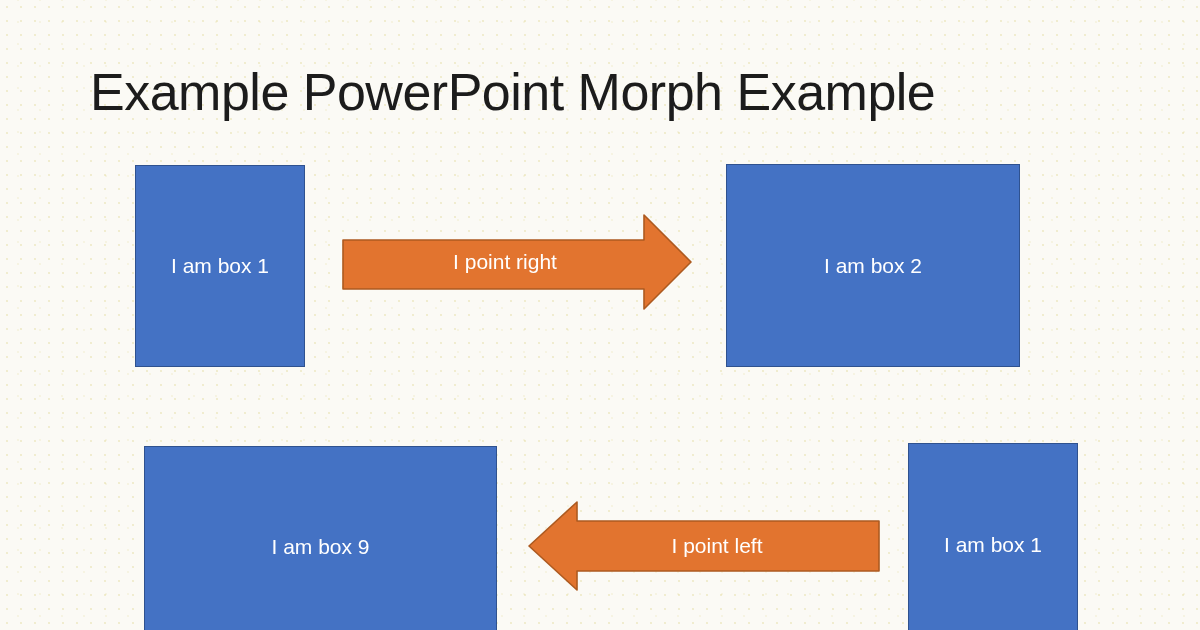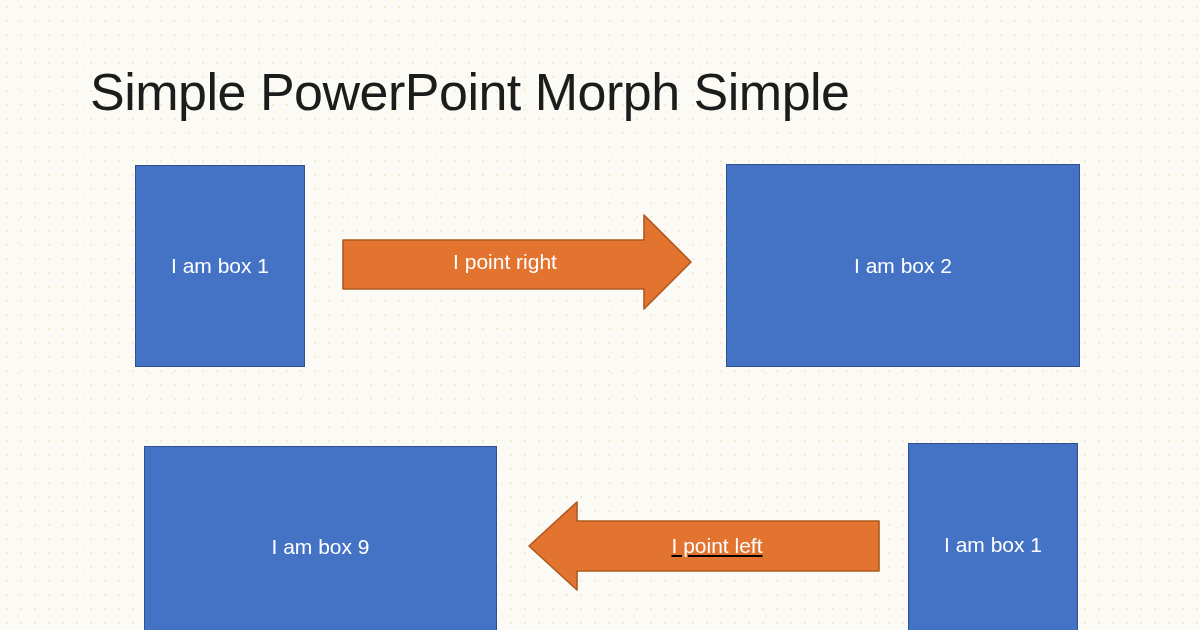--- a/index.html
+++ b/index.html
@@ -42,21 +42,21 @@
     align-items: center;
     justify-content: center;
   }
   .box-label {
     color: var(--label-text, #ffffff);
     font-size: 21px;
     white-space: nowrap;
   }
 
   .box1 { left: 135px; top: 165px; width: 170px; height: 202px; }
-  .box2 { left: 726px; top: 164px; width: 354px; height: 203px; justify-content: center; }
+  .box2 { left: 726px; top: 164px; width: 294px; height: 203px; justify-content: center; }
   .box3 { left: 144px; top: 446px; width: 353px; height: 202px; }
   .box4 { left: 908px; top: 443px; width: 170px; height: 203px; }
 
   .arrow {
     position: absolute;
   }
   .arrow svg {
     position: absolute;
     inset: 0;
     width: 100%;
@@ -77,28 +77,28 @@
     justify-content: center;
   }
   .arrow-label {
     color: var(--label-text, #ffffff);
     font-size: 21px;
     white-space: nowrap;
   }
   .arrow-right { left: 342px; top: 214px; width: 350px; height: 96px; }
   .arrow-right .arrow-label-wrap { padding-right: 24px; }
   .arrow-left  { left: 528px; top: 501px; width: 352px; height: 90px; }
-  .arrow-left  .arrow-label-wrap { padding-left: 26px; text-decoration: underline; }
+  .arrow-left  .arrow-label-wrap { padding-left: 26px; }
 </style>
 </head>
 <body>
 
 <div class="stage">
 
-  <h1 class="slide-title">Simple PowerPoint Morph Simple</h1>
+  <h1 class="slide-title">Example PowerPoint Morph Example</h1>
 
   <div class="pp-box box1">
     <span class="box-label">I am box 1</span>
   </div>
 
   <div class="pp-box box2">
     <span class="box-label">I am box 2</span>
   </div>
 
   <div class="pp-box box3">

